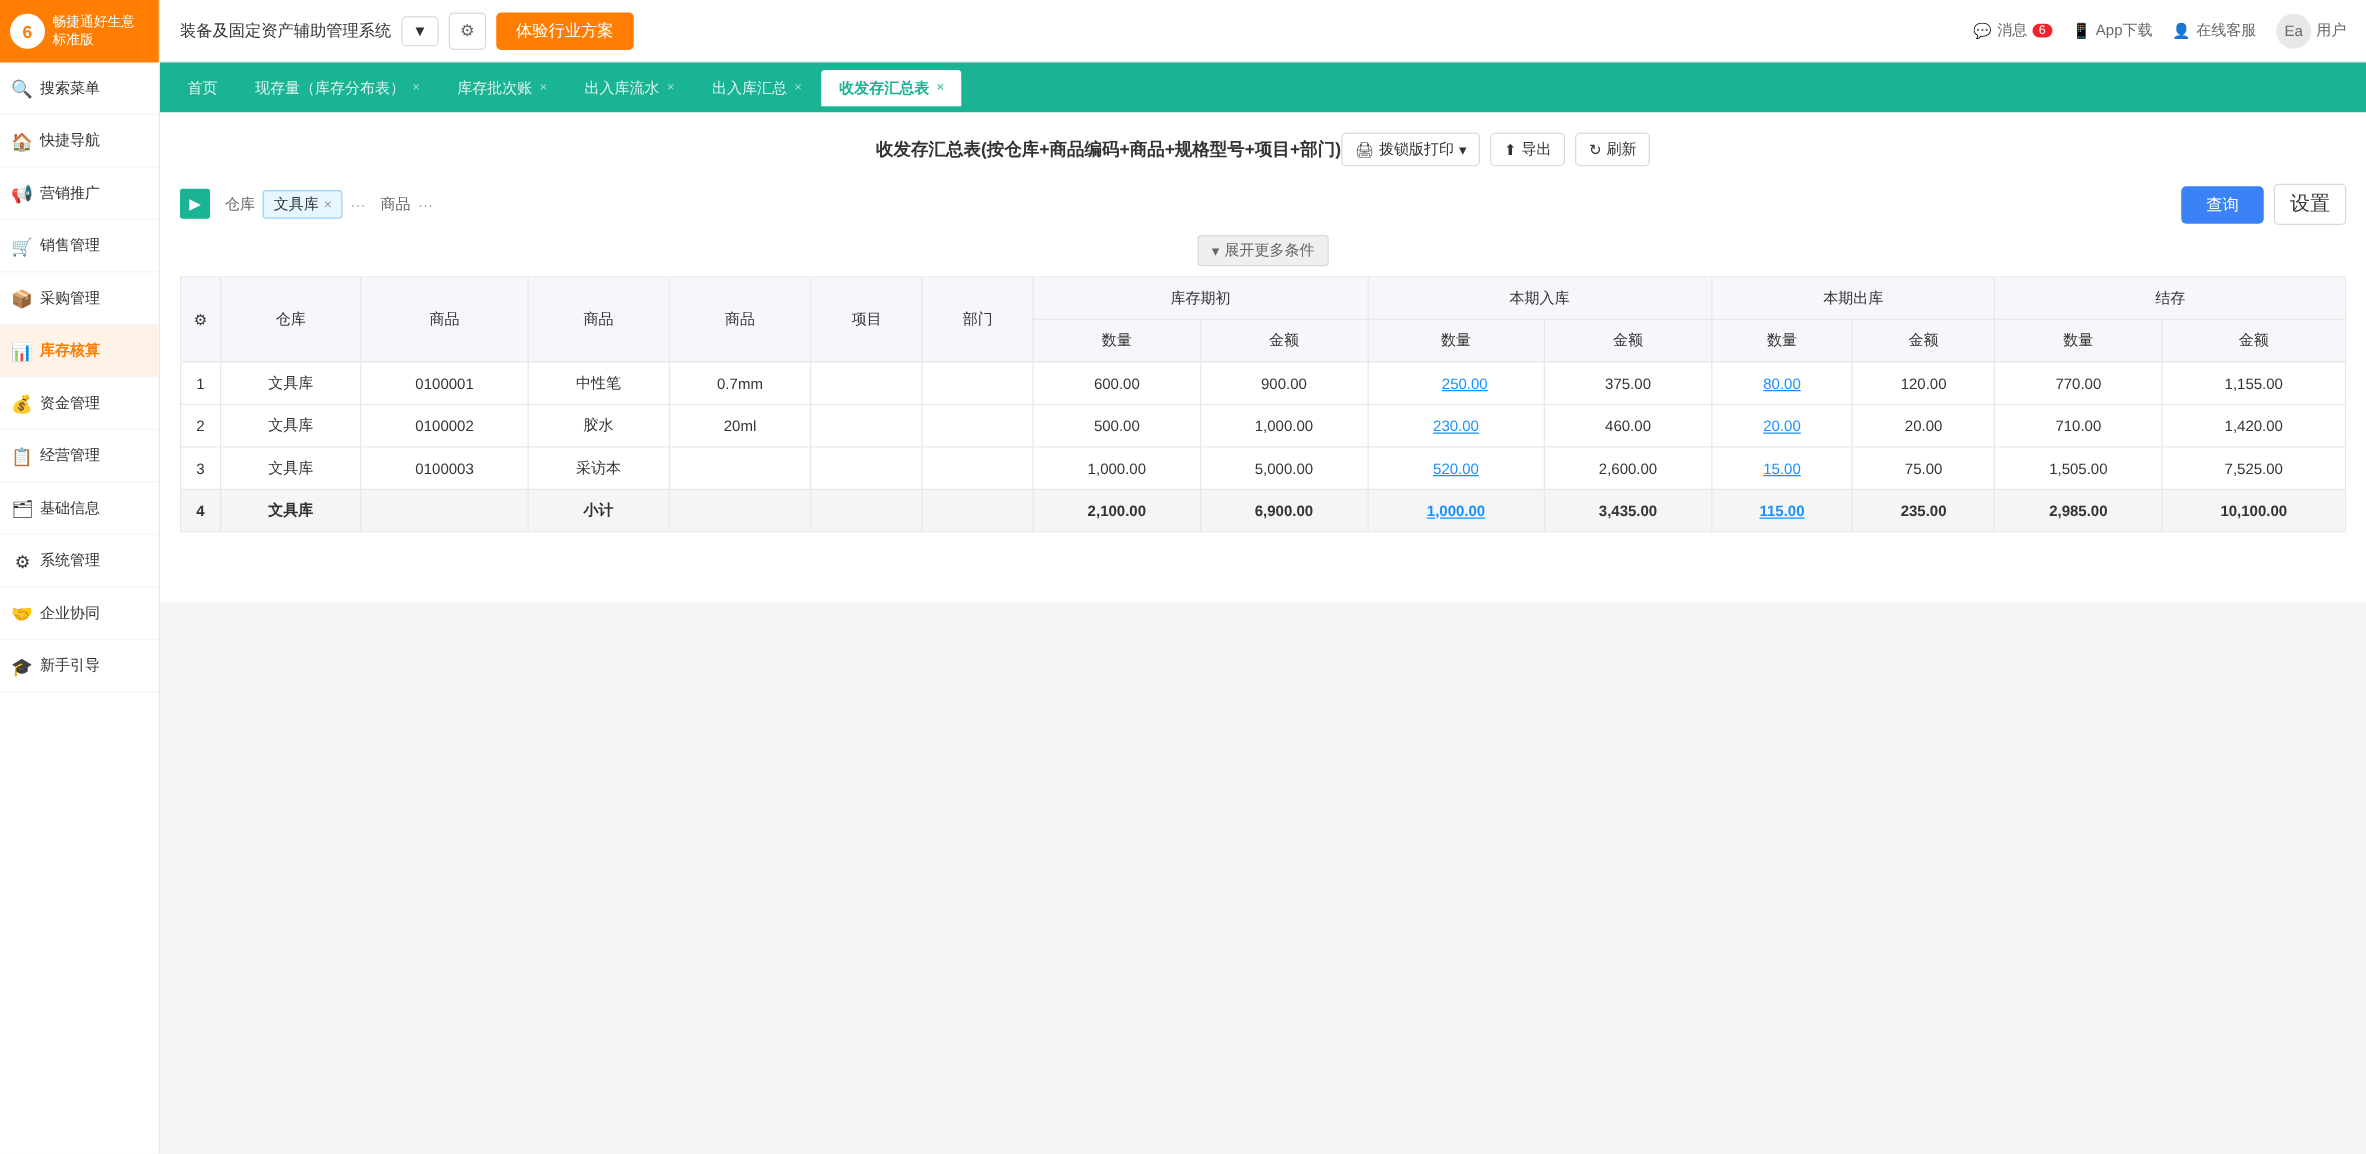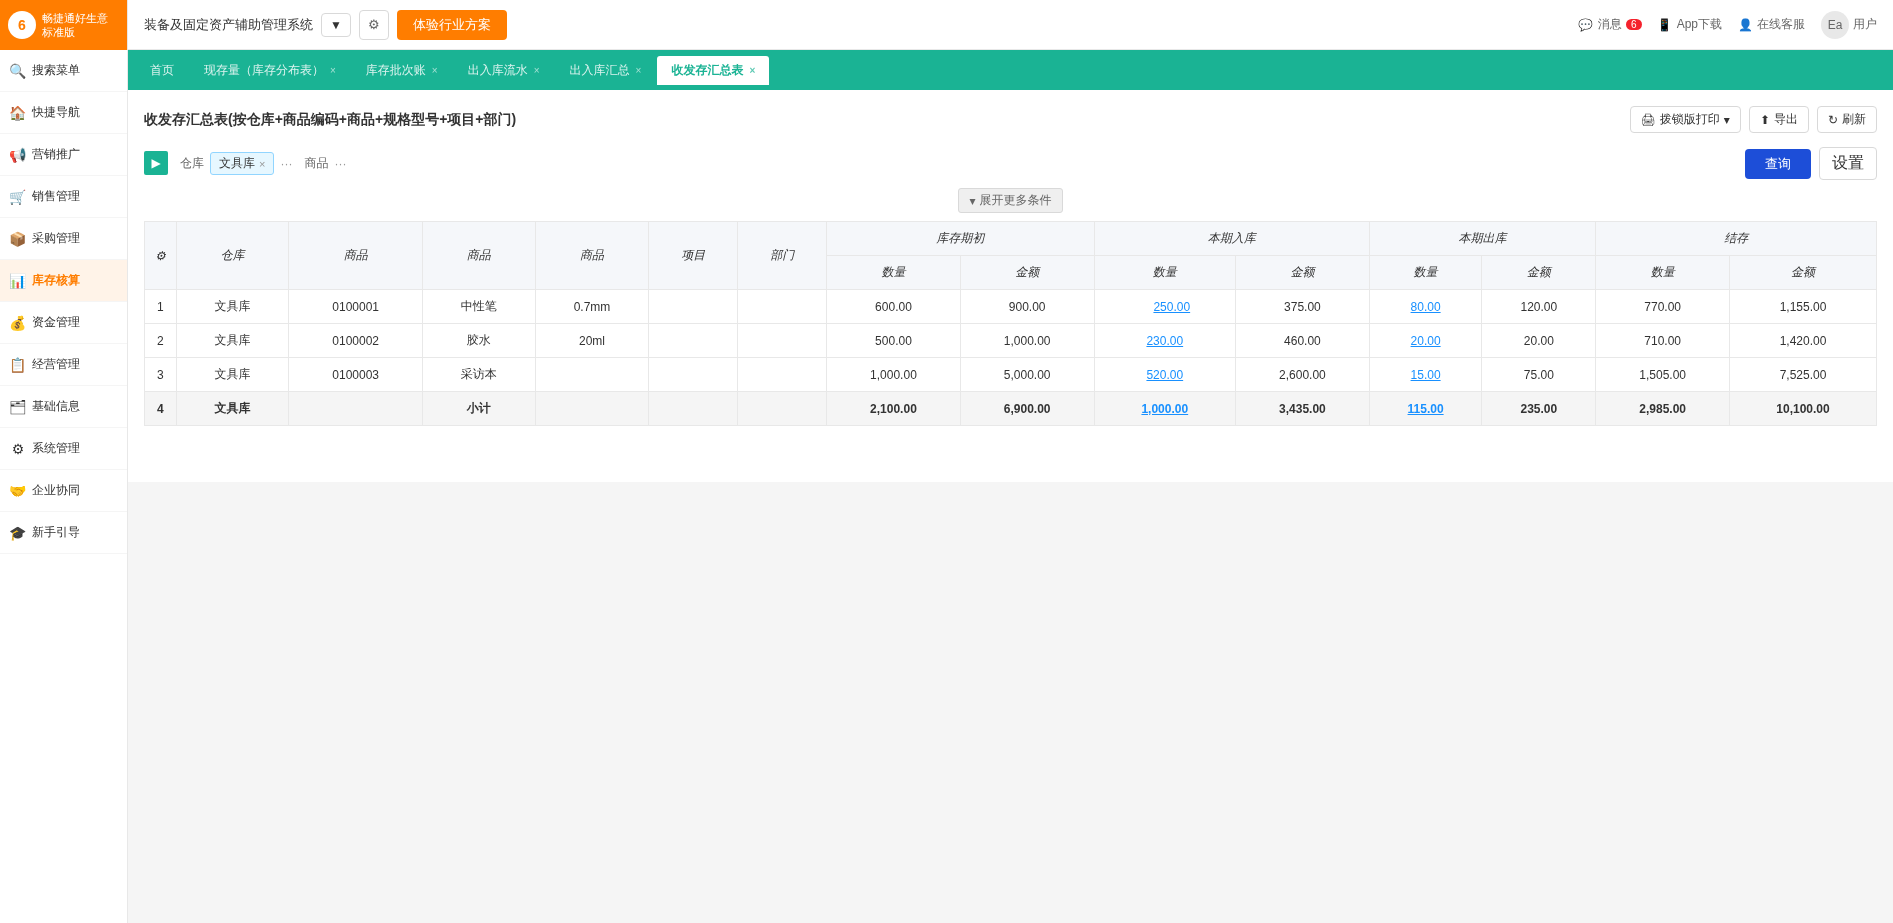--- a/index.html
+++ b/index.html
@@ -37,47 +37,47 @@
     .tab-bar { display: flex; align-items: center; background: #1ab394; height: 40px; padding: 0 8px; gap: 2px; }
     .tab-item { display: flex; align-items: center; gap: 6px; padding: 6px 14px; border-radius: 3px 3px 0 0; font-size: 12px; cursor: pointer; color: rgba(255,255,255,0.85); white-space: nowrap; }
     .tab-item.active { background: #fff; color: #1ab394; font-weight: bold; }
     .tab-close { font-size: 10px; color: inherit; opacity: 0.7; }
 
     
     .page-body { flex: 1; background: #f5f5f5; overflow-y: auto; padding: 0; }
 
     
     .content-card { background: #fff; margin: 0; padding: 16px; }
-    .page-title { font-size: 14px; font-weight: bold; color: #333; margin-bottom: 14px; display: flex; align-items: center; justify-content: space-between; }
+    .page-title { font-size: 14px; font-weight: bold; color: #333; margin-bottom: 14px; display: flex; align-items: center; justify-content: center; }
     .page-title-actions { display: flex; align-items: center; gap: 8px; }
     .print-btn { border: 1px solid #d9d9d9; border-radius: 4px; padding: 4px 10px; font-size: 12px; cursor: pointer; background: #fff; color: #333; display: flex; align-items: center; gap: 4px; }
     .export-btn { border: 1px solid #d9d9d9; border-radius: 4px; padding: 4px 10px; font-size: 12px; cursor: pointer; background: #fff; color: #333; display: flex; align-items: center; gap: 4px; }
     .refresh-btn { border: 1px solid #d9d9d9; border-radius: 4px; padding: 4px 10px; font-size: 12px; cursor: pointer; background: #fff; color: #333; display: flex; align-items: center; gap: 4px; }
     .date-buttons { display: flex; align-items: center; gap: 4px; }
     .date-btn { padding: 2px 8px; font-size: 12px; cursor: pointer; border-radius: 3px; border: 1px solid transparent; color: #333; }
     .date-btn.active { background: #ff7d00; color: #fff; border-color: #ff7d00; }
     .date-range { font-size: 11px; color: #999; }
     .warehouse-tag { display: flex; align-items: center; gap: 4px; background: #e6f7ff; border: 1px solid #91d5ff; border-radius: 3px; padding: 2px 8px; font-size: 12px; color: #333; }
     .tag-close { color: #999; cursor: pointer; font-size: 11px; }
     .filter-more { color: #999; font-size: 12px; cursor: pointer; }
     .expand-btn { display: flex; align-items: center; gap: 4px; font-size: 12px; color: #666; cursor: pointer; border: 1px solid #d9d9d9; border-radius: 3px; padding: 3px 10px; }
-    .query-btn { background: #1d4ed8; color: #fff; border: none; border-radius: 4px; padding: 6px 20px; font-size: 13px; cursor: pointer; }
+    .query-btn { background: #3b82f6; color: #fff; border: none; border-radius: 4px; padding: 6px 20px; font-size: 13px; cursor: pointer; }
     .setting-btn { border: 1px solid #d9d9d9; border-radius: 4px; padding: 5px 12px; font-size: 16px; cursor: pointer; background: #fff; color: #333; }
 
     
     .filter-row { display: flex; align-items: flex-start; gap: 0; margin-bottom: 4px; }
     .filter-arrow { width: 24px; height: 24px; background: #1ab394; color: #fff; display: flex; align-items: center; justify-content: center; cursor: pointer; border-radius: 2px; margin-right: 12px; flex-shrink: 0; margin-top: 4px; font-size: 12px; }
     .filter-main { flex: 1; display: flex; flex-direction: column; gap: 8px; }
     .filter-line { display: flex; align-items: center; gap: 12px; flex-wrap: wrap; }
     .filter-group { display: flex; align-items: center; gap: 6px; }
     .filter-group-label { font-size: 12px; color: #666; white-space: nowrap; }
 
     
     .data-table { width: 100%; border-collapse: collapse; font-size: 12px; }
-    .data-table th { background: #f5f7fa; color: #333; padding: 8px 10px; text-align: center; border: 1px solid #e8e8e8; font-weight: normal; white-space: nowrap; font-style: italic; }
+    .data-table th { background: #f5f7fa; color: #333; padding: 8px 10px; text-align: center; border: 1px solid #e8e8e8; font-weight: normal; white-space: nowrap; }
     .data-table td { padding: 8px 10px; border: 1px solid #e8e8e8; text-align: center; color: #333; white-space: nowrap; }
     .data-table .subtotal td { font-weight: bold; background: #f5f5f5; }
     .settings-col { width: 30px; }
     .th-group { text-align: center; background: #f0f4f8; }
     
     .table-footer { position: fixed; bottom: 0; left: 128px; right: 0; height: 40px; background: #fafafa; border-top: 2px solid #e8e8e8; display: flex; align-items: center; padding: 0 16px; font-size: 12px; font-weight: bold; color: #333; }
     .footer-val { min-width: 80px; text-align: right; padding: 0 10px; }
   </style>
 </head>
 <body>

